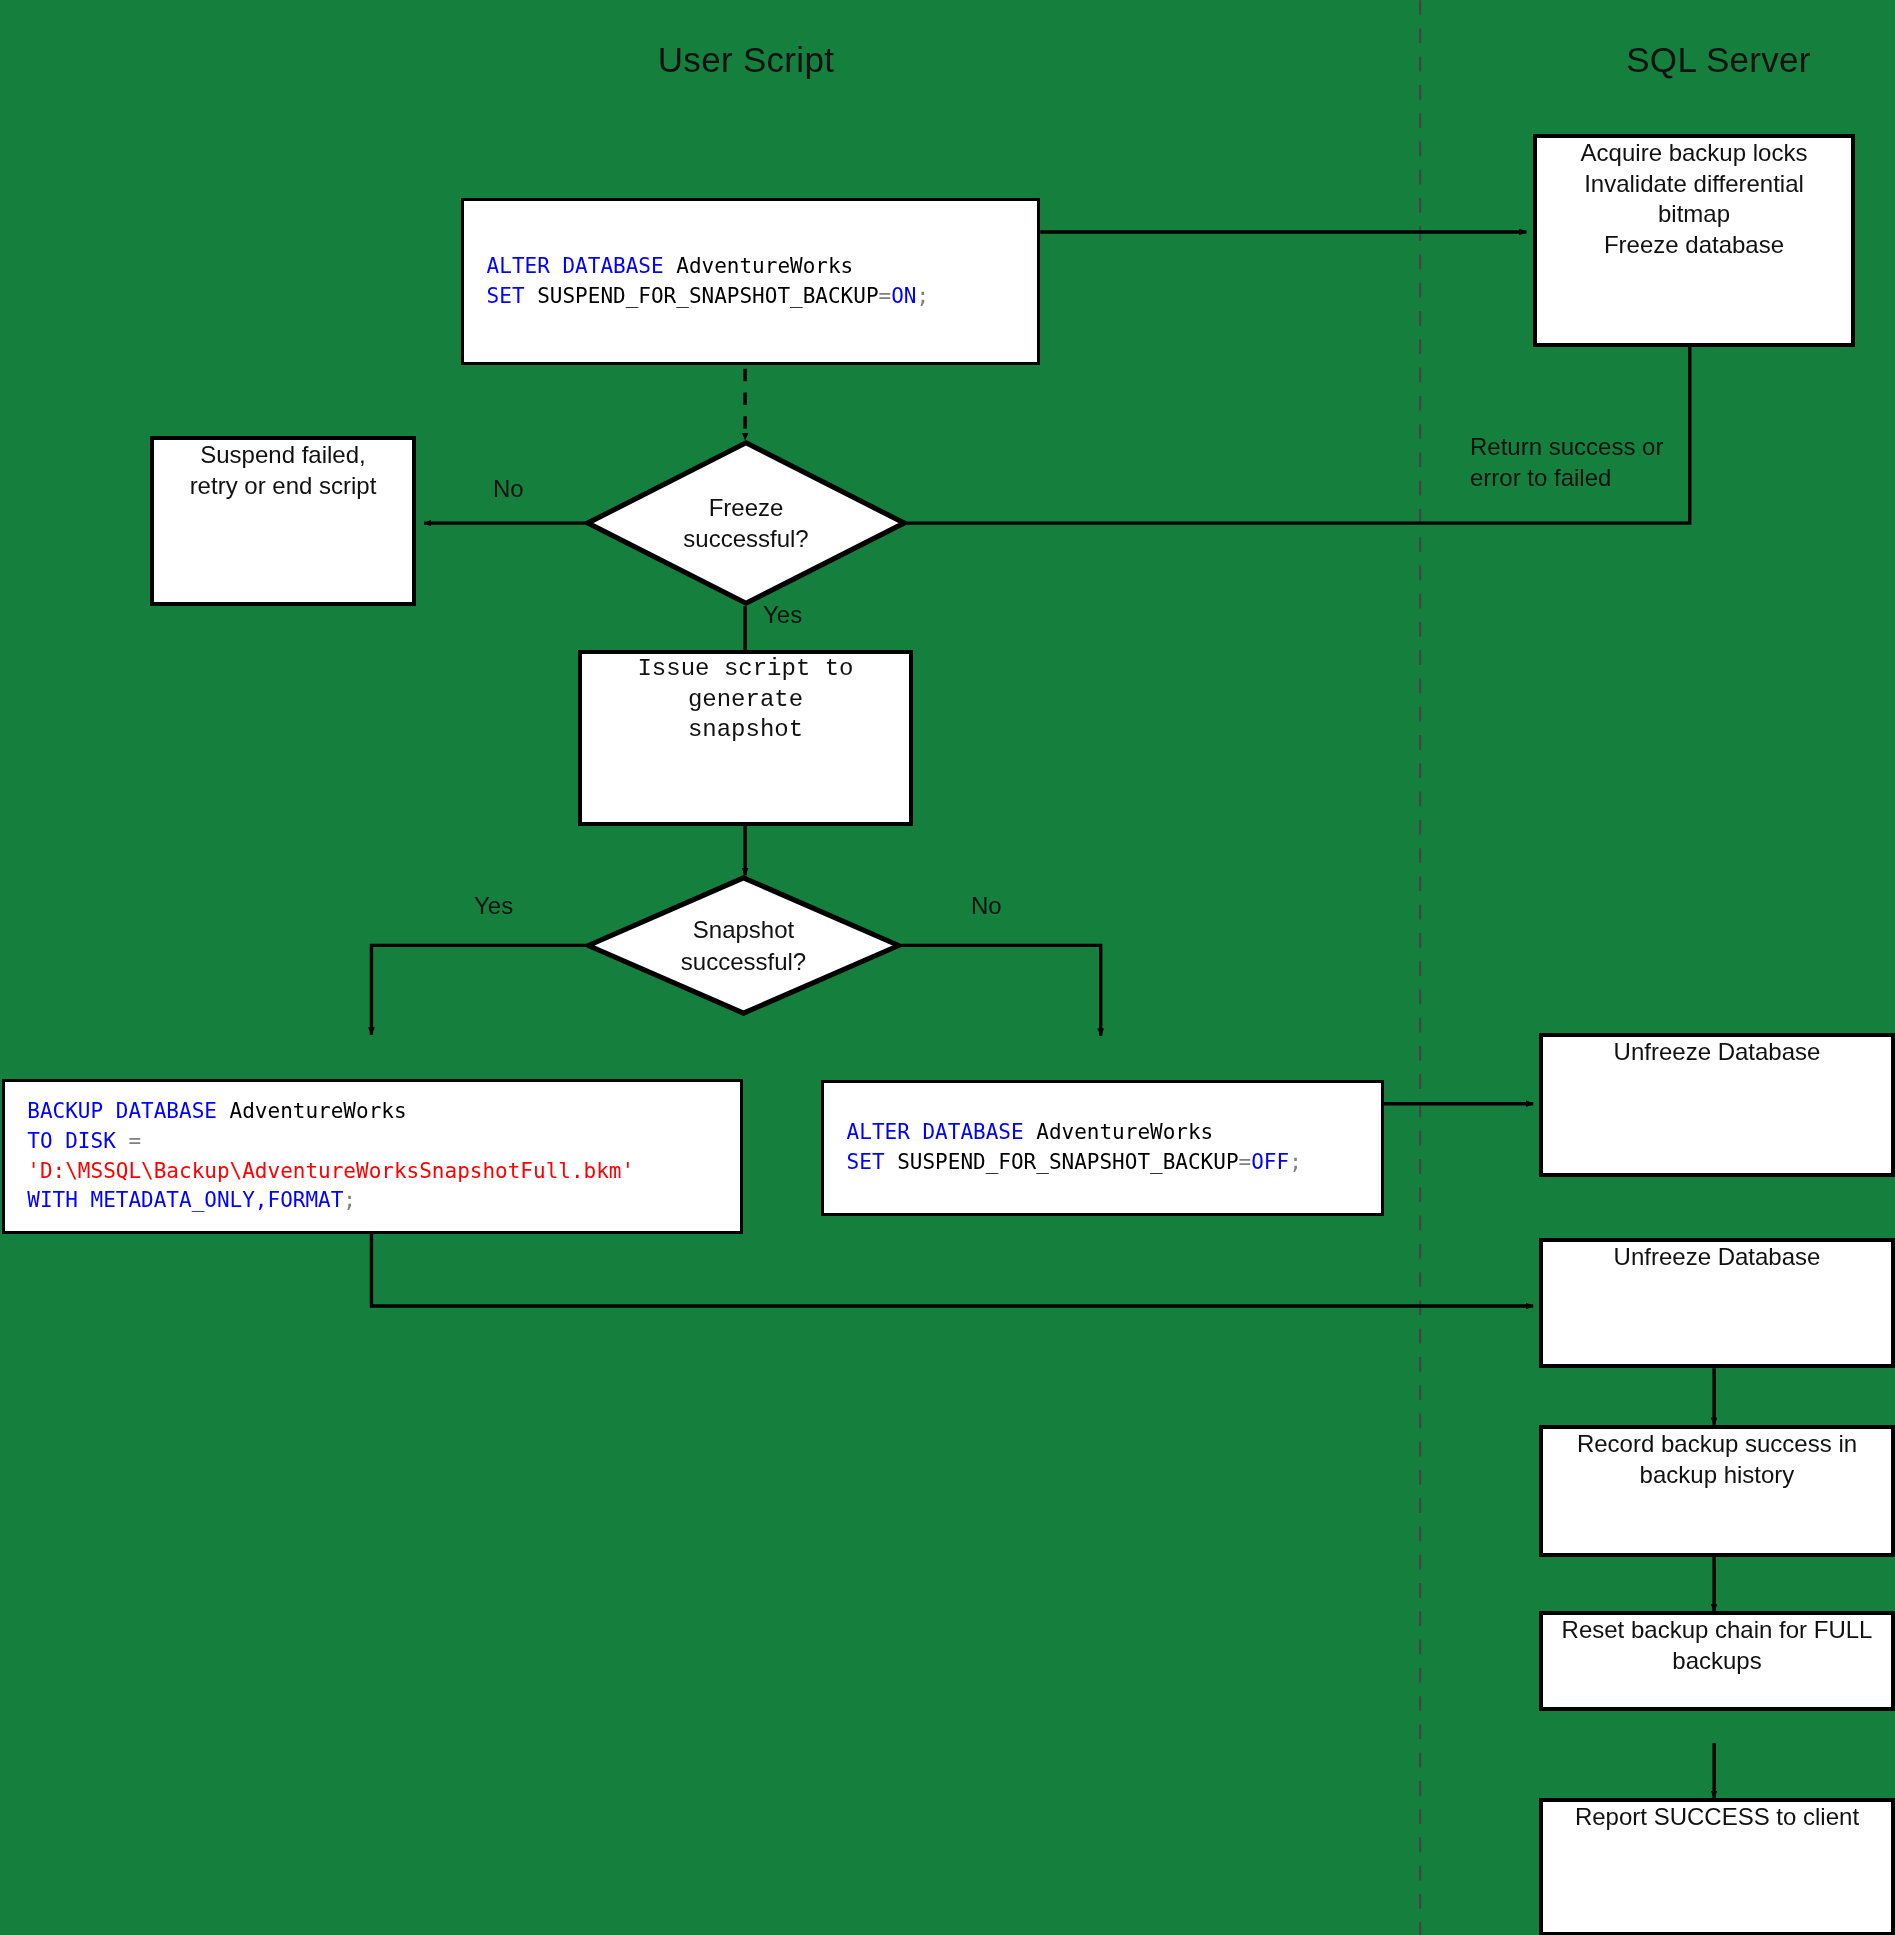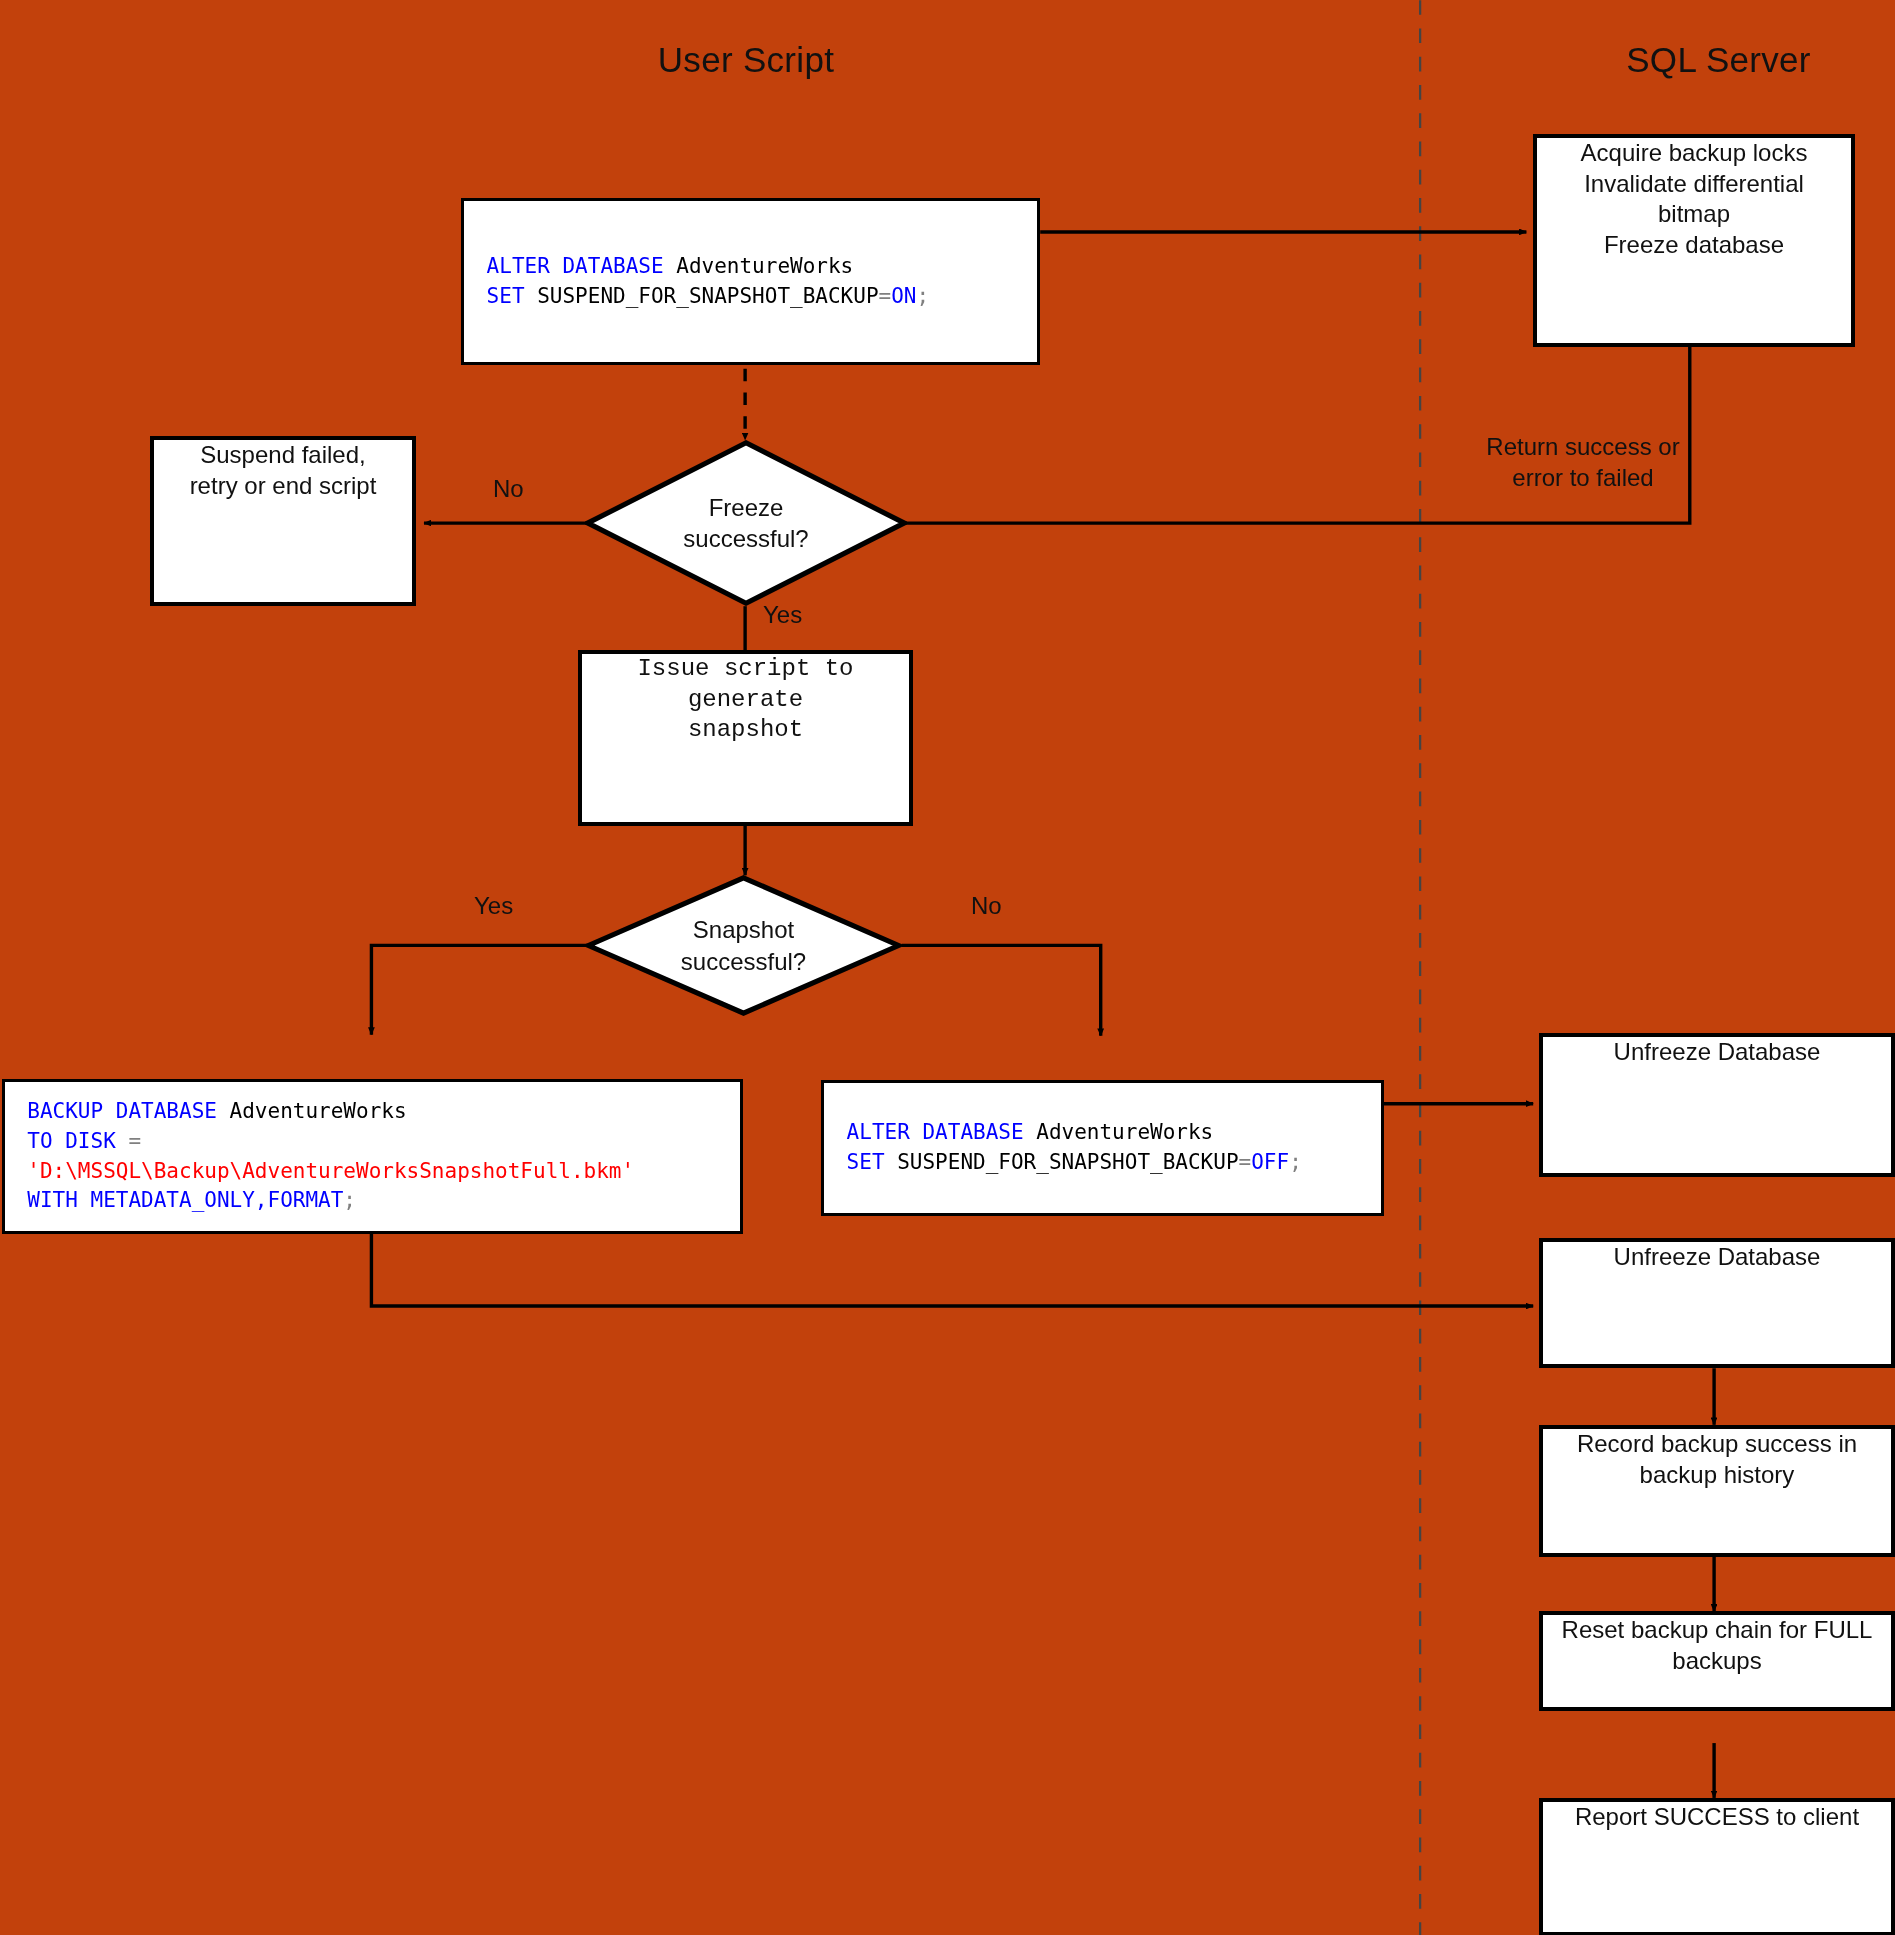--- a/index.html
+++ b/index.html
@@ -4,21 +4,21 @@
 <style>
   html, body {
     margin: 0;
     padding: 0;
     background: #e2e2e2;
   }
   #canvas {
     position: relative;
     width: 1895px;
     height: 1936px;
-    background: #c2410c;
+    background: #15803d;
     font-family: "Liberation Sans", sans-serif;
     overflow: hidden;
   }
   #wires {
     position: absolute;
     left: 0; top: 0;
     width: 1895px;
     height: 1936px;
     pointer-events: none;
   }
@@ -84,21 +84,21 @@
     line-height: 1.3;
     color: #111;
     text-align: center;
   }
   .edge-label {
     position: absolute;
     font-size: 24px;
     color: #111;
     white-space: nowrap;
   }
-  .edge-label.multi { white-space: normal; text-align: center; line-height: 1.3; }
+  .edge-label.multi { white-space: normal; text-align: left; line-height: 1.3; }
 </style>
 </head>
 <body>
 
 <div id="canvas">
 
   <svg id="wires" viewBox="0 0 3352 3424" xmlns="http://www.w3.org/2000/svg">
     <defs>
       <marker id="ah" markerWidth="10" markerHeight="9" refX="9.2" refY="4.5" orient="auto" markerUnits="strokeWidth">
         <path d="M0,0 L10,4.5 L0,9 z" fill="#000"></path>

